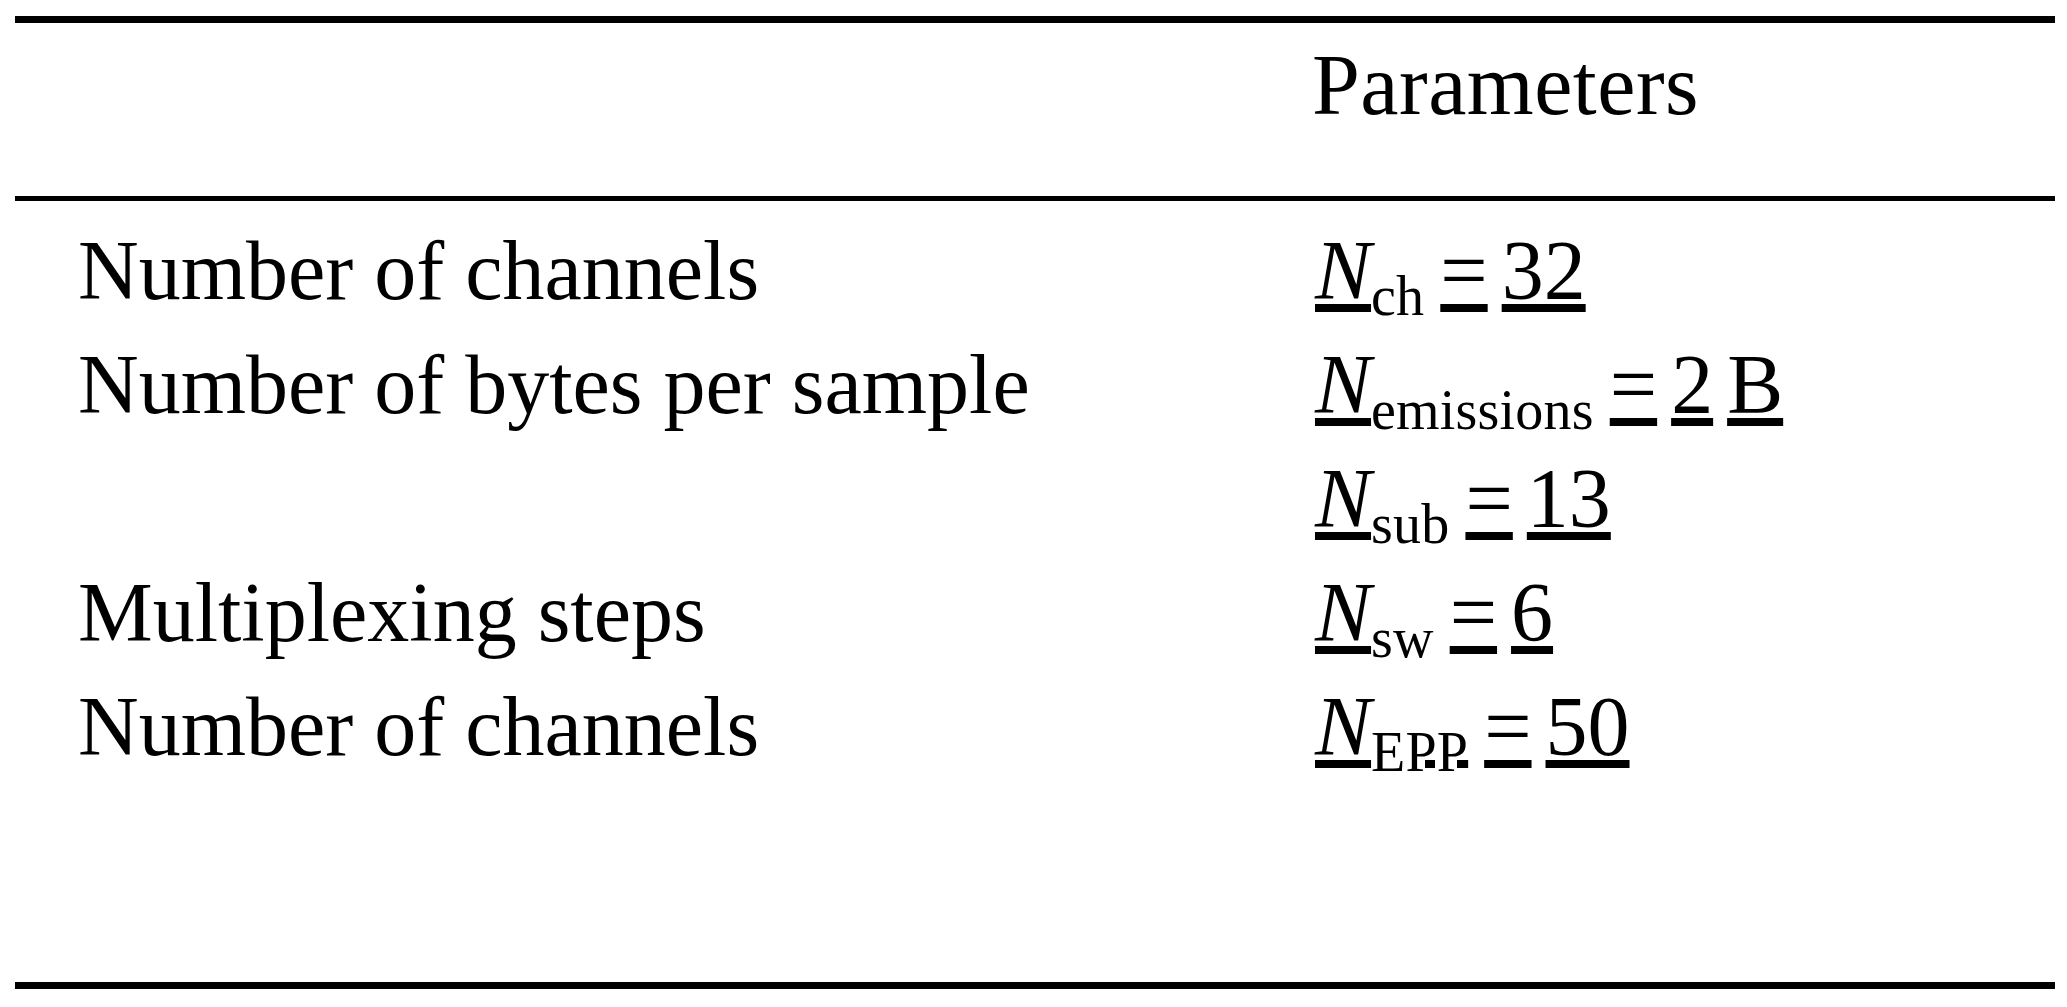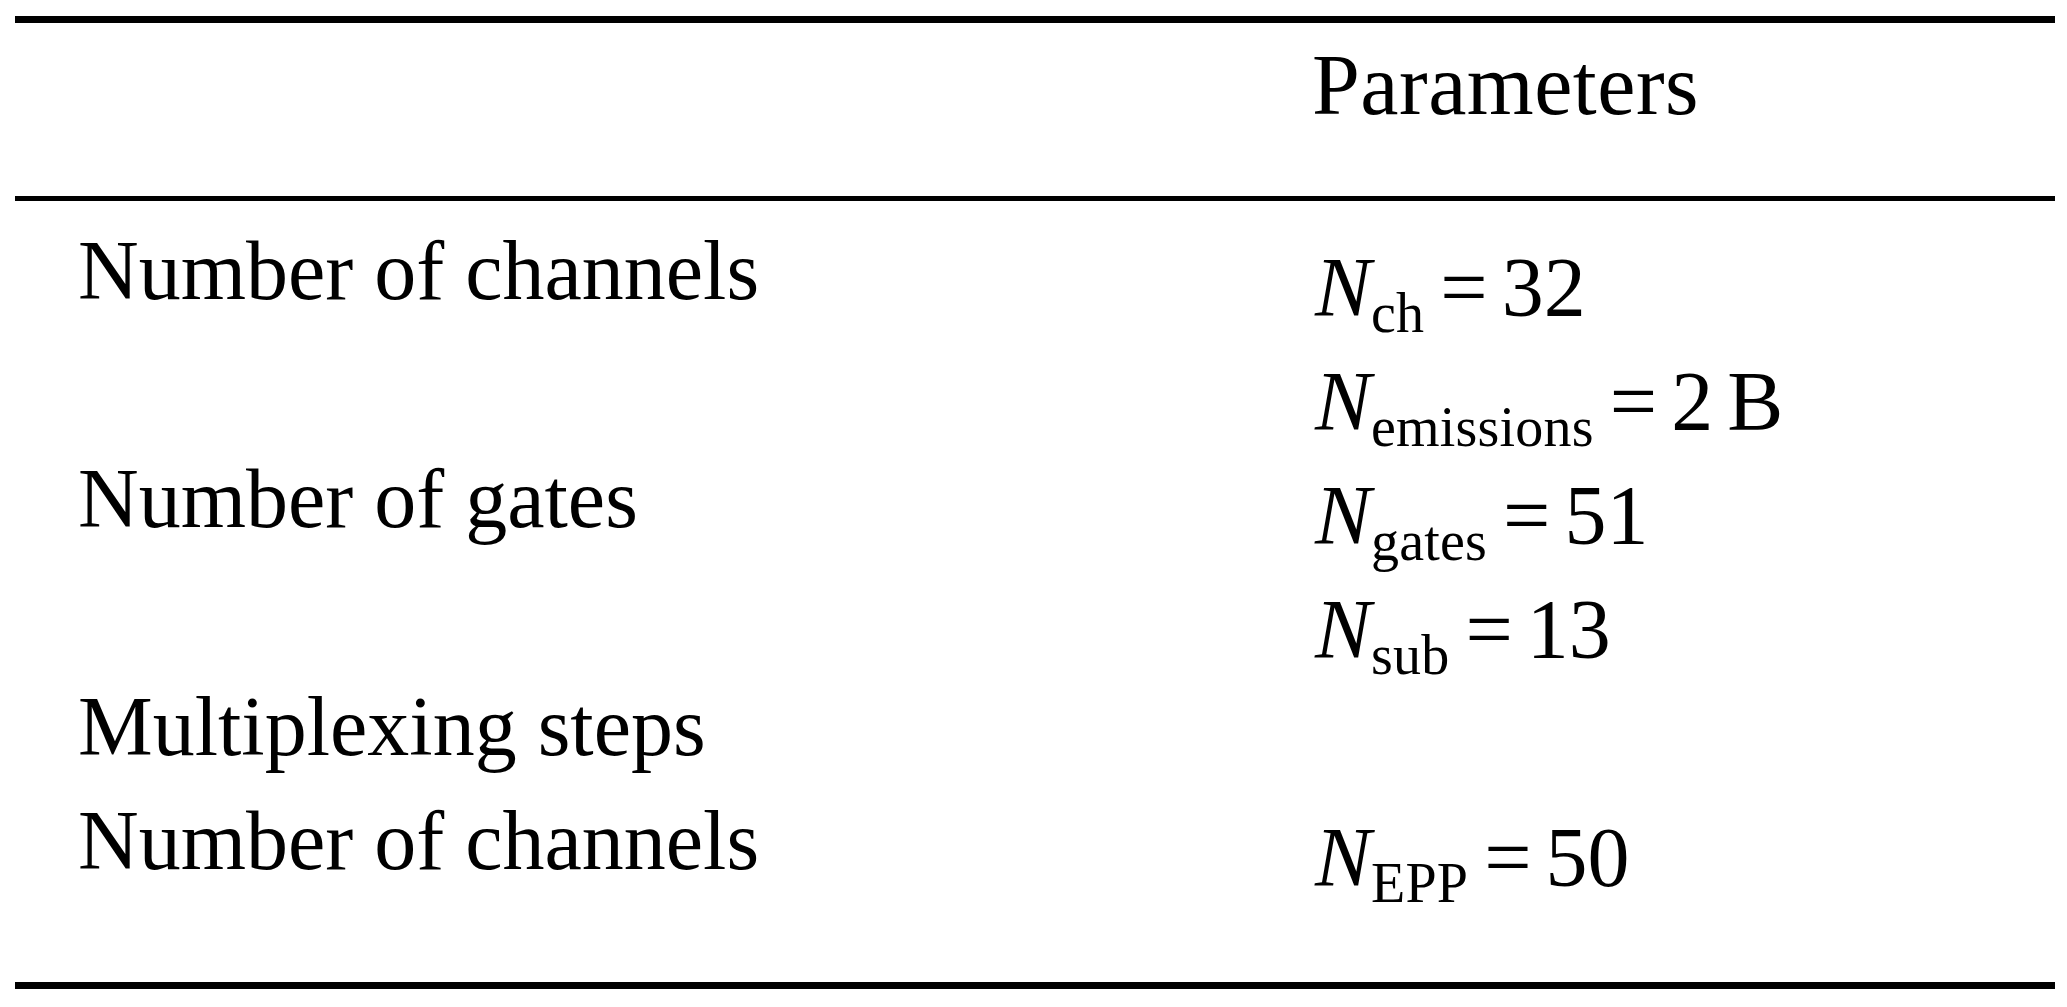--- a/index.html
+++ b/index.html
@@ -70,24 +70,25 @@
     position: absolute;
     left: 78px;
     top: 0;
     font-size: 84px;
     line-height: 1.0;
     white-space: nowrap;
   }
   .cell-value {
     position: absolute;
     left: 1315px;
-    top: 17px;
+    top: 0;
     font-size: 84px;
     line-height: 1.0;
     white-space: nowrap;
+    text-decoration: underline;
   }
 
   
   .mvar {
     font-style: italic;
     font-size: 84px;
   }
   .msub {
     font-style: normal;
     font-size: 56px;
@@ -122,40 +123,38 @@
   <div class="body">
 
     <div class="row">
       <div class="cell-label">Number of channels</div>
       <div class="cell-value">
         <span class="mvar">N</span><span class="msub">ch</span><span class="meq">=</span><span class="mnum">32</span>
       </div>
     </div>
 
     <div class="row">
+      <div class="cell-label">Number of bytes per sample</div>
       <div class="cell-value">
         <span class="mvar">N</span><span class="msub">emissions</span><span class="meq">=</span><span class="mnum">2</span><span class="munit">B</span>
       </div>
     </div>
 
-    <div class="row">
-      <div class="cell-label">Number of gates</div>
-      <div class="cell-value">
-        <span class="mvar">N</span><span class="msub">gates</span><span class="meq">=</span><span class="mnum">51</span>
-      </div>
-    </div>
 
     <div class="row">
       <div class="cell-value">
         <span class="mvar">N</span><span class="msub">sub</span><span class="meq">=</span><span class="mnum">13</span>
       </div>
     </div>
 
     <div class="row">
       <div class="cell-label">Multiplexing steps</div>
+      <div class="cell-value">
+        <span class="mvar">N</span><span class="msub">sw</span><span class="meq">=</span><span class="mnum">6</span>
+      </div>
     </div>
 
     <div class="row">
       <div class="cell-label">Number of channels</div>
       <div class="cell-value">
         <span class="mvar">N</span><span class="msub">EPP</span><span class="meq">=</span><span class="mnum">50</span>
       </div>
     </div>
 
   </div>

